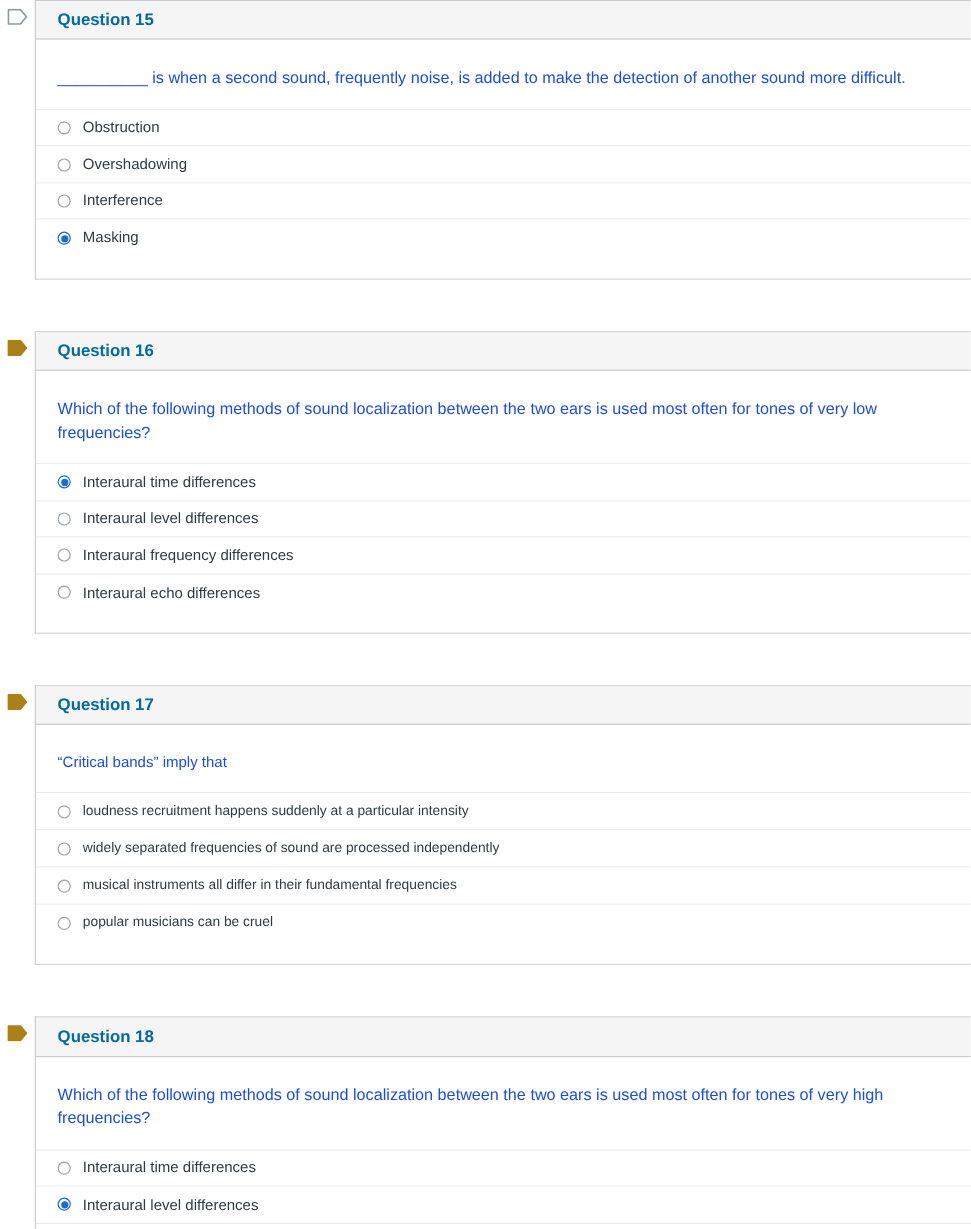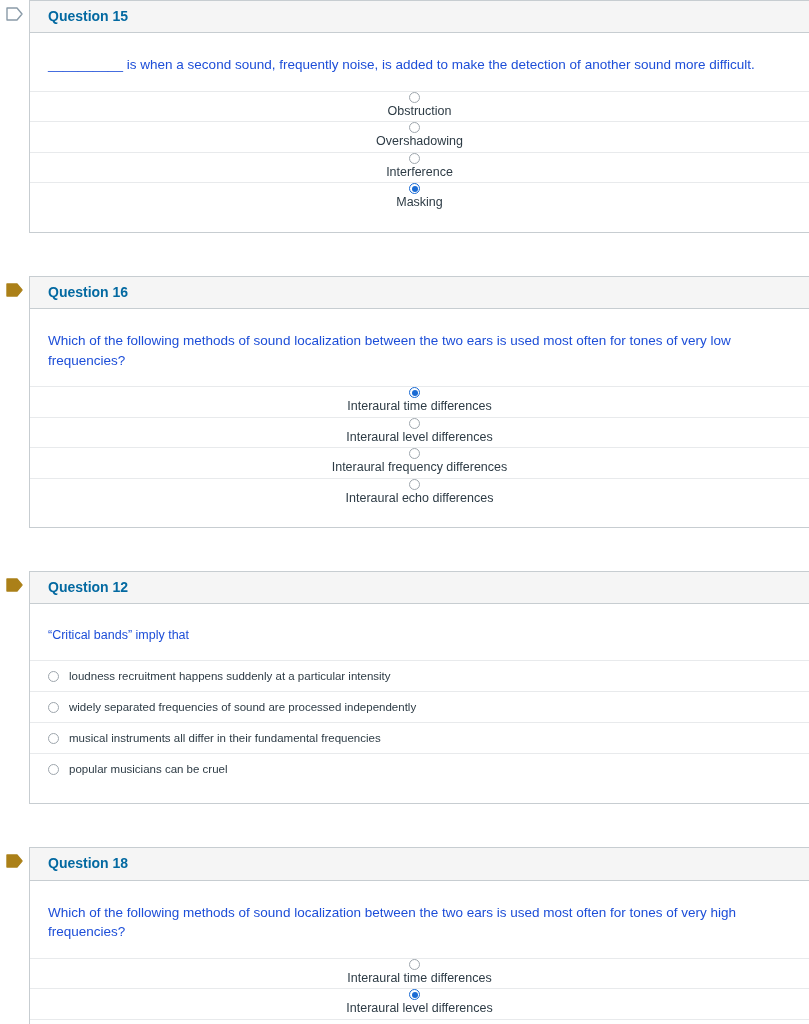--- a/index.html
+++ b/index.html
@@ -86,21 +86,21 @@
     padding: 0 18px;
     border-bottom: 1px solid #e8eaec;
     min-height: 30px;
     box-sizing: border-box;
     background: #ffffff;
   }
   .answer-row:last-child {
     border-bottom: none;
   }
 
-  .q-size-lg .answer-row { min-height: 30.5px; font-size: 12.5px; flex-direction: column; }
+  .q-size-lg .answer-row { min-height: 30.5px; font-size: 12.5px; }
   .q-size-sm .answer-row { min-height: 31px;   font-size: 11.5px; }
 
   .radio {
     flex: 0 0 auto;
     width: 11px;
     height: 11px;
     border-radius: 50%;
     border: 1px solid #9ea6ad;
     background: #ffffff;
     margin-right: 10px;
@@ -208,21 +208,21 @@
       </div>
     </div>
     <div class="block-gap"></div>
     <div class="question-block q-size-sm">
       <div class="flag-gutter">
         <svg class="flag-icon" viewBox="0 0 17 14">
           <path d="M1 1 H11 L16 7 L11 13 H1 Z" fill="#ab8018" stroke="#ab8018" stroke-width="1.4" stroke-linejoin="round"></path>
         </svg>
       </div>
       <div class="question-card">
-        <div class="question-header">Question 12</div>
+        <div class="question-header">Question 17</div>
         <div class="question-body">
           <div class="question-text">“Critical bands” imply that</div>
           <div class="answers">
             <div class="answer-row">
               <span class="radio"></span>
               <span class="answer-label">loudness recruitment happens suddenly at a particular intensity</span>
             </div>
             <div class="answer-row">
               <span class="radio"></span>
               <span class="answer-label">widely separated frequencies of sound are processed independently</span>

